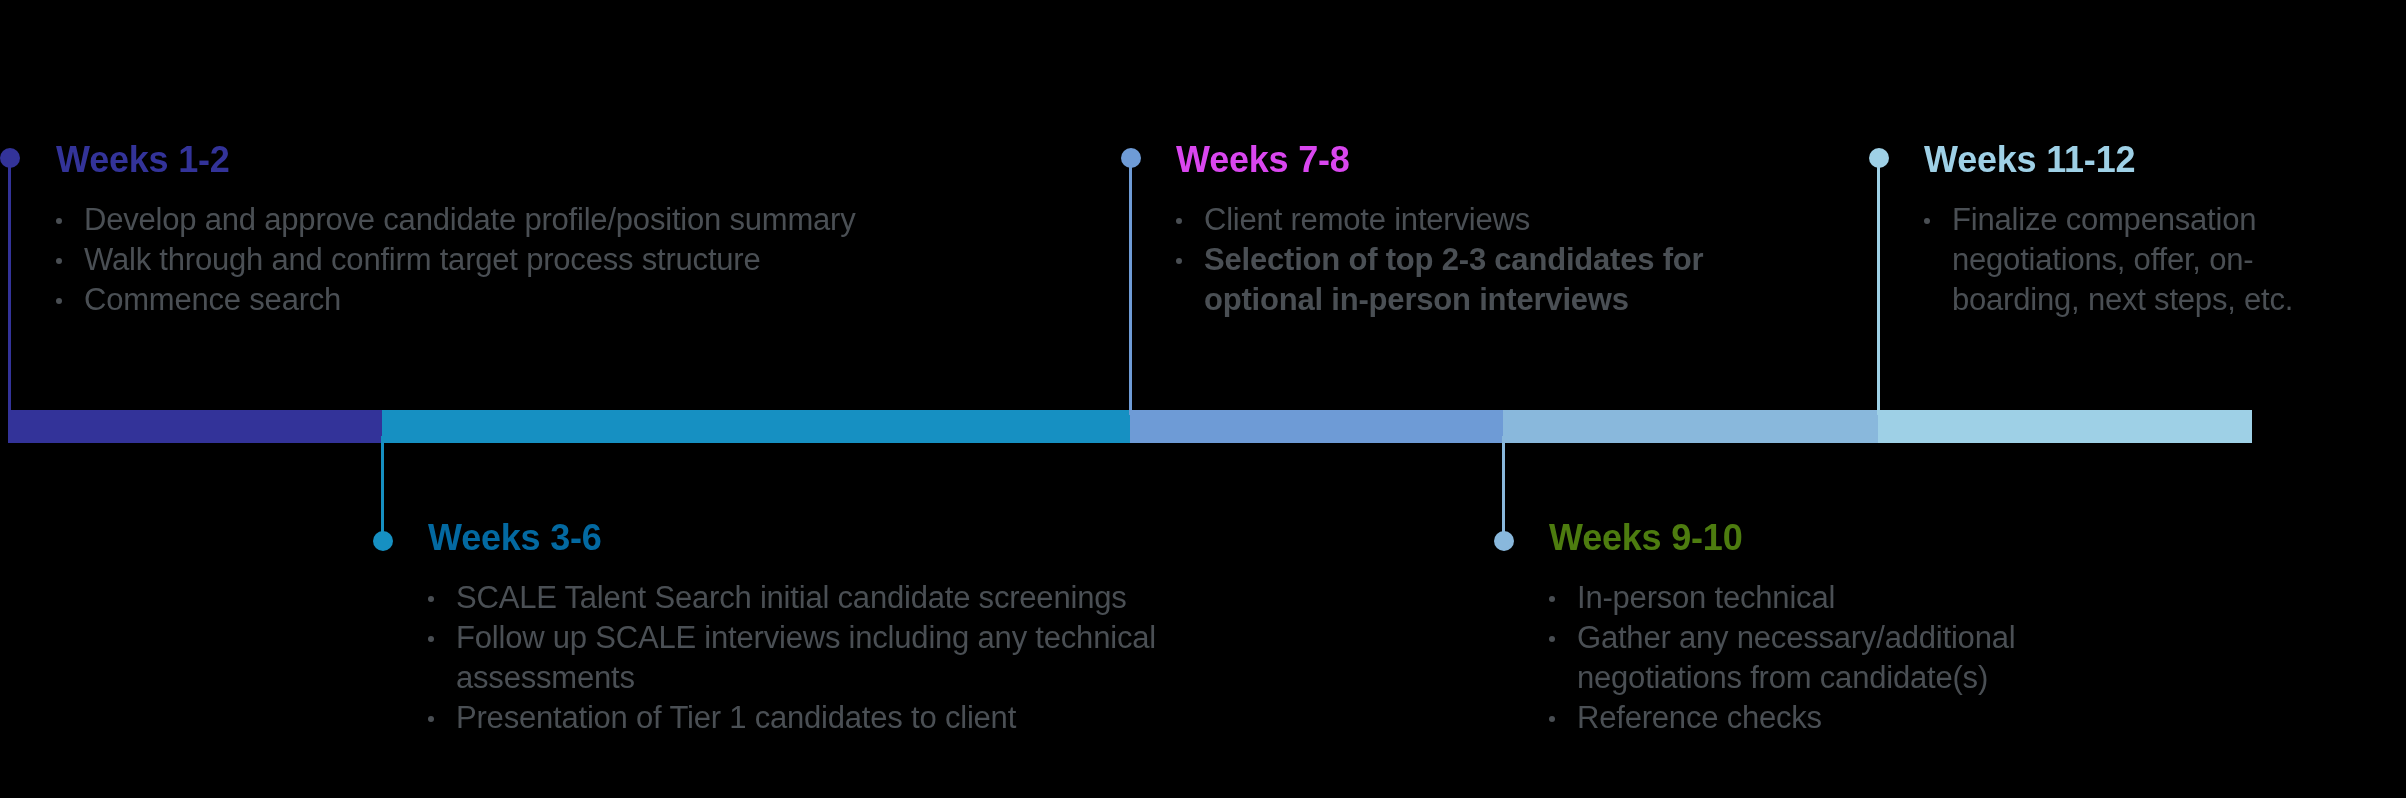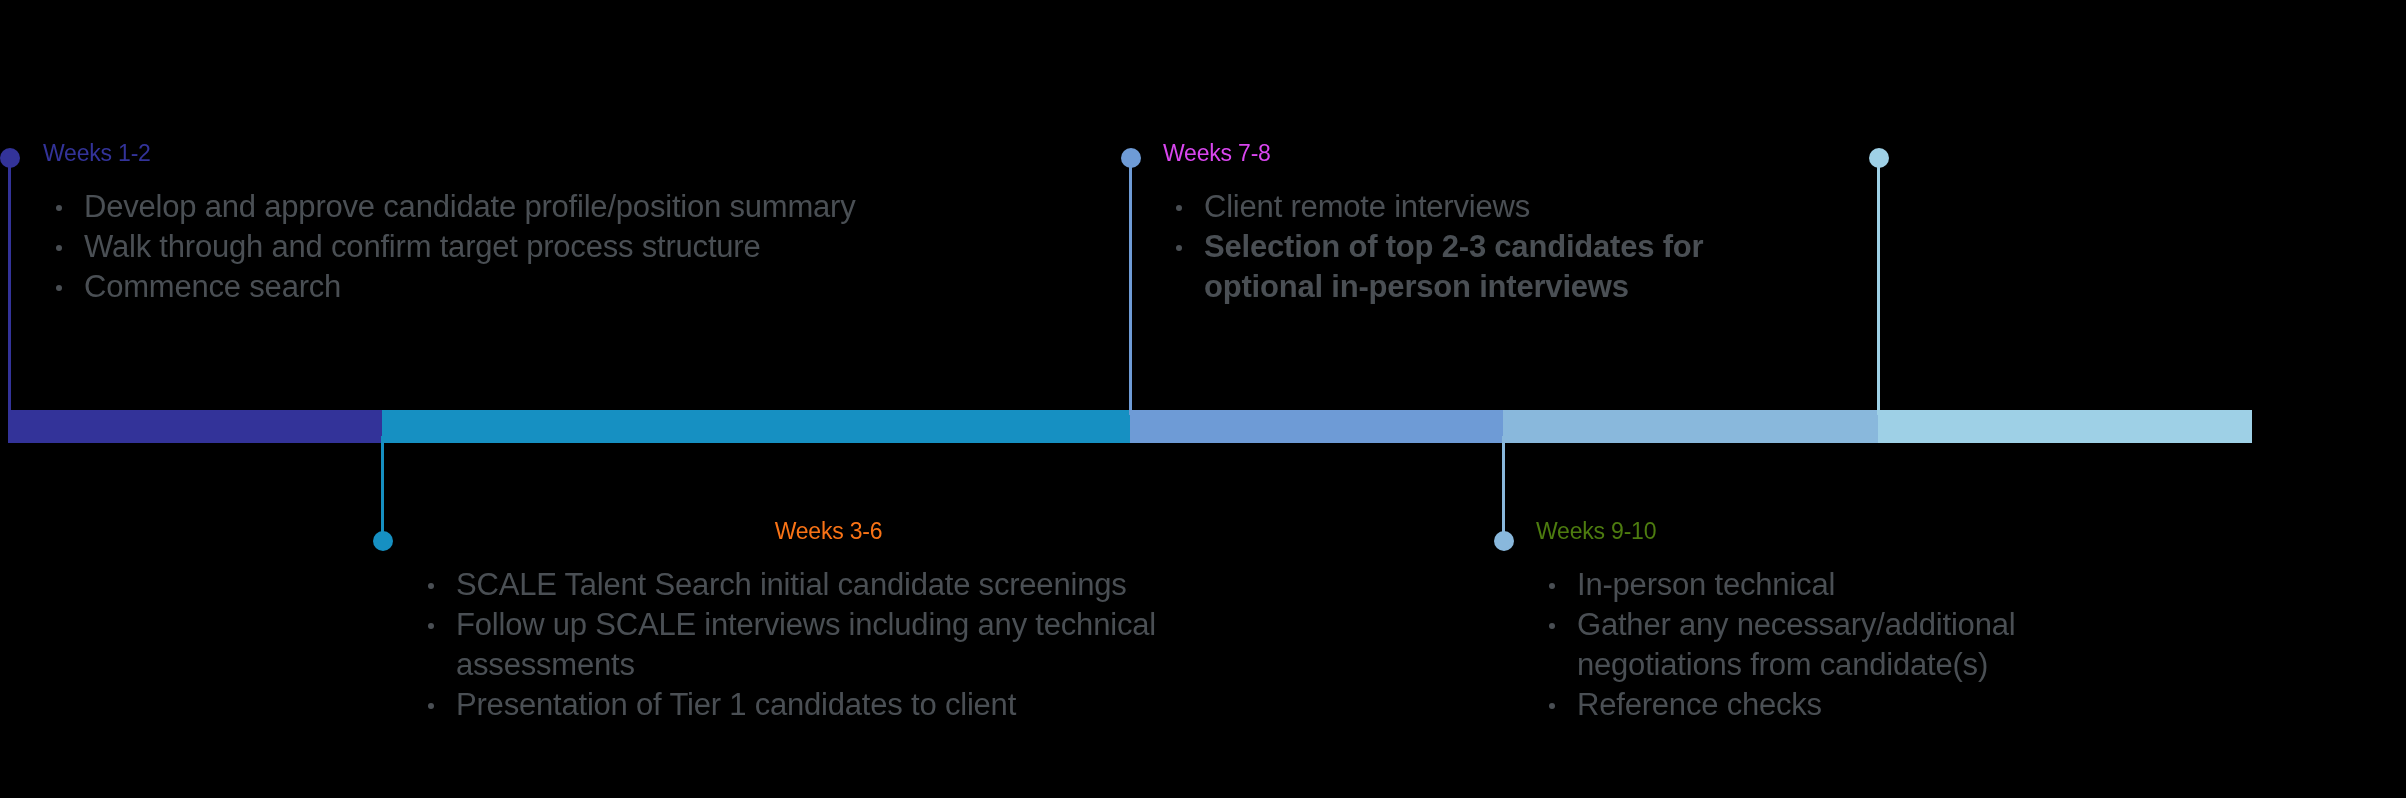--- a/index.html
+++ b/index.html
@@ -41,26 +41,26 @@
     width: 20px;
     height: 20px;
     border-radius: 50%;
   }
 
   
   .milestone {
     position: absolute;
   }
   .ms-title {
-    font-size: 23px;
-    font-weight: 400;
+    font-size: 36px;
+    font-weight: 700;
     letter-spacing: -0.2px;
     line-height: 1;
     white-space: nowrap;
-    margin: 0 0 22px 3px;
+    margin: 0 0 22px 16px;
   }
   .ms-list {
     list-style: none;
     margin: 0;
     padding: 0;
   }
   .ms-item {
     position: relative;
     color: #4a4f54;
     font-size: 31px;
@@ -117,23 +117,29 @@
   </div>
 
   <div class="milestone" style="left:1160px;top:142px;width:610px;">
     <div class="ms-title" style="color:#d946ef;">Weeks 7-8</div>
     <ul class="ms-list">
       <li class="ms-item">Client remote interviews</li>
       <li class="ms-item" style="width:520px;font-weight:bold;">Selection of top 2-3 candidates for optional in-person interviews</li>
     </ul>
   </div>
 
+  <div class="milestone" style="left:1908px;top:142px;width:440px;">
+    <div class="ms-title" style="color:#9ed0e6;">Weeks 11-12</div>
+    <ul class="ms-list">
+      <li class="ms-item" style="width:390px;">Finalize compensation negotiations, offer, on-boarding, next steps, etc.</li>
+    </ul>
+  </div>
 
   <div class="milestone" style="left:412px;top:520px;width:830px;">
-    <div class="ms-title" style="color:#f97316;text-align:center;">Weeks 3-6</div>
+    <div class="ms-title" style="color:#0369a1;">Weeks 3-6</div>
     <ul class="ms-list">
       <li class="ms-item">SCALE Talent Search initial candidate screenings</li>
       <li class="ms-item" style="width:760px;">Follow up SCALE interviews including any technical assessments</li>
       <li class="ms-item">Presentation of Tier 1 candidates to client</li>
     </ul>
   </div>
 
   <div class="milestone" style="left:1533px;top:520px;width:700px;">
     <div class="ms-title" style="color:#4d7c0f;">Weeks 9-10</div>
     <ul class="ms-list">

